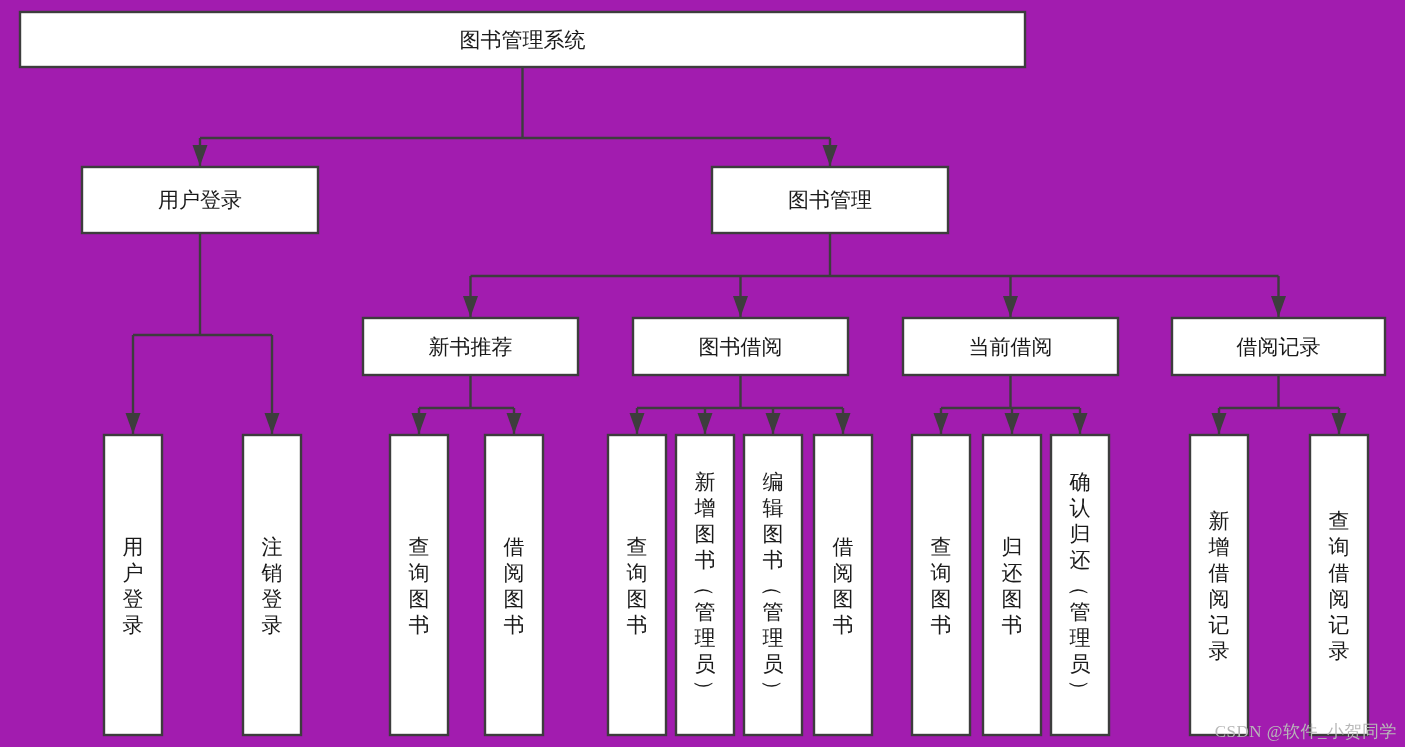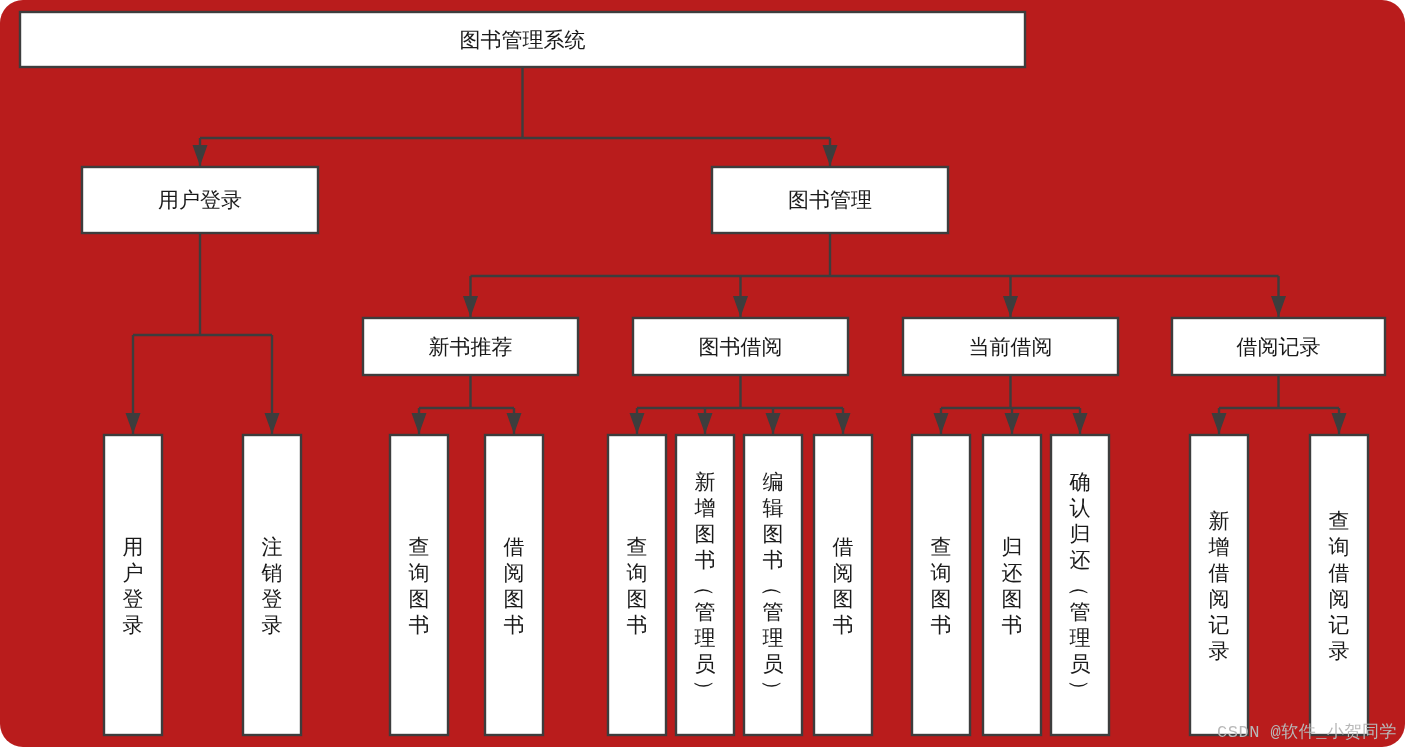--- a/index.html
+++ b/index.html
@@ -10,22 +10,21 @@
   body {
     width: 1405px;
     height: 747px;
     font-family: "DejaVu Sans", "Liberation Sans", sans-serif;
     overflow: hidden;
   }
   #diagram-root {
     position: relative;
     width: 1405px;
     height: 747px;
-    background: #b91c1c;
-    border-radius: 23px;
+    background: #a21caf;
   }
   svg#flow-svg {
     position: absolute;
     left: 0;
     top: 0;
     width: 1405px;
     height: 747px;
   }
   .node-box {
     fill: #ffffff;
@@ -52,21 +51,21 @@
     stroke-linecap: butt;
   }
   .arrow-head {
     fill: #3d3d3d;
     stroke: none;
   }
   .watermark {
     position: absolute;
     right: 8px;
     bottom: 4px;
-    font-family: Liberation Mono, monospace;
+    font-family: Liberation Serif, serif;
     font-size: 17px;
     color: #b8b8b8;
     white-space: nowrap;
     letter-spacing: 0.5px;
     text-align: right;
   }
 </style>
 </head>
 <body>
 

